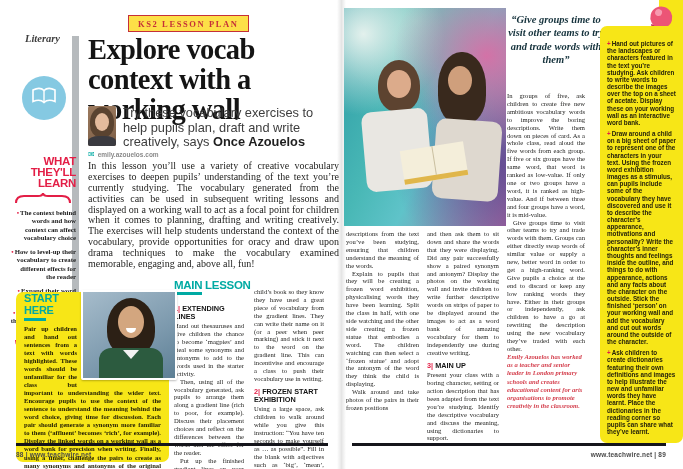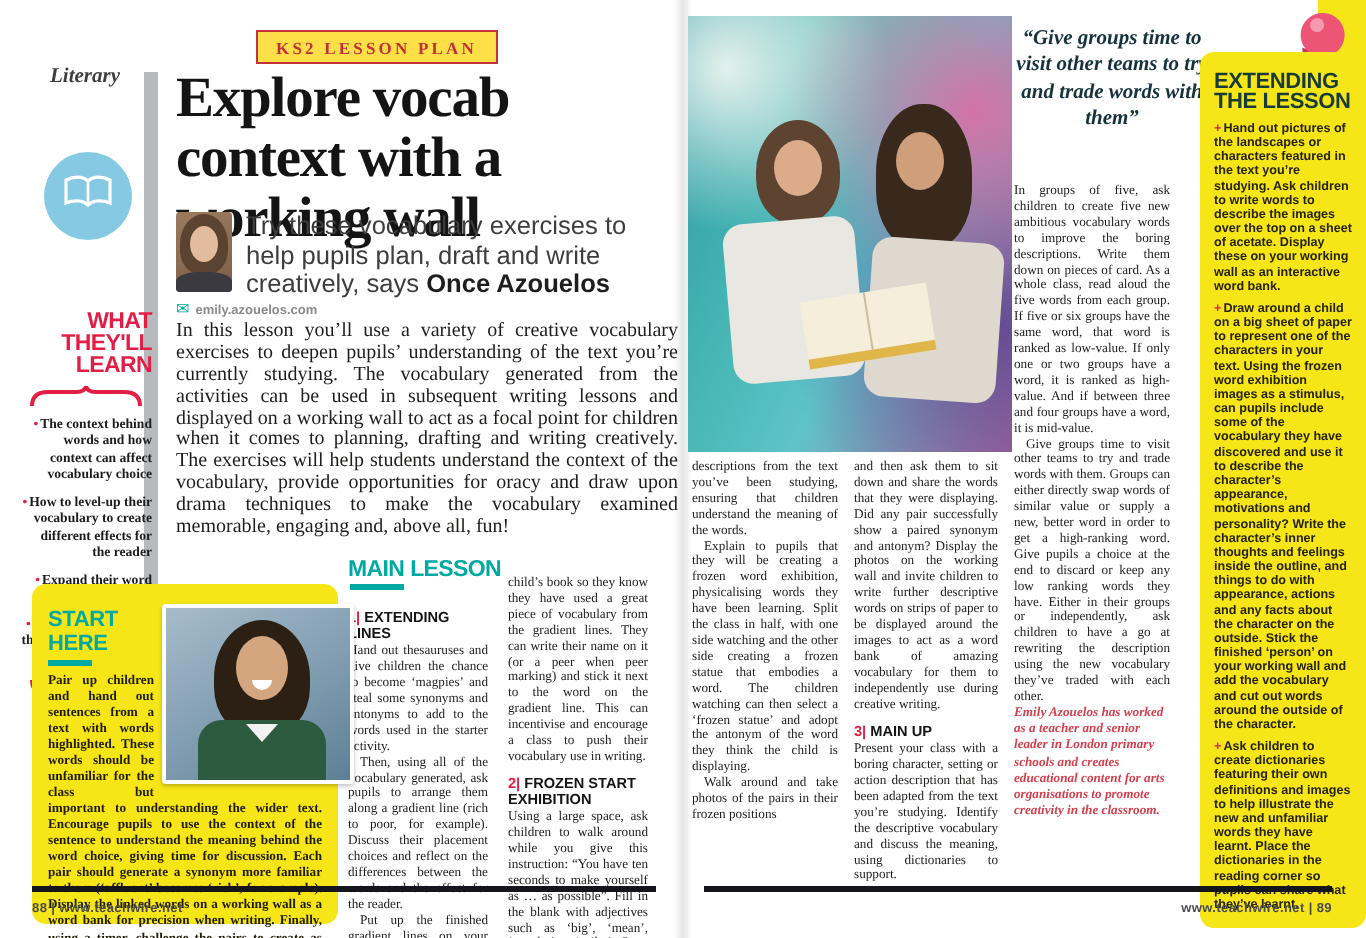--- a/index.html
+++ b/index.html
@@ -51,21 +51,21 @@
   .bodycol { position:absolute; font:6.6px "Liberation Serif", serif; line-height:1.2; color:#1d1d1b; text-align:justify; }
   .bodycol p { margin:0; }
   .bodycol p.ind { text-indent:6px; }
   .sec-head { font:bold 7.3px "Liberation Sans", sans-serif; color:#141414; line-height:1.05; margin:5px 0 2px; text-align:left; }
   .sec-head .num { color:#e31e46; }
   .col1 { left:174px; top:300px; width:70px; }
   .col2 { left:254px; top:288px; width:70px; }
 
   
   .start-box { position:absolute; left:16px; top:292px; width:153px; height:170px; background:#f7e617;
-               border-radius:7px; padding:12px 8px; }
+               border-radius:7px; padding:0 8px; }
   .girl-float { float:right; width:96px; height:90px; margin:-2px -16px 3px 4px; }
   .girl-photo { width:100%; height:100%; border:2px solid #fff; border-radius:2px; position:relative; overflow:hidden;
                 background:linear-gradient(150deg,#a6bccb,#7c99ad 60%,#5d7f95); box-shadow:0 1px 2px rgba(0,0,0,.25); }
   .gp-hair { position:absolute; left:24px; top:6px; width:48px; height:58px; border-radius:50% 50% 42% 42%; background:#2c2015; }
   .gp-face { position:absolute; left:35px; top:14px; width:26px; height:32px; border-radius:50%; background:#d3a67f; }
   .gp-smile { position:absolute; left:43px; top:36px; width:10px; height:5px; border-radius:0 0 8px 8px; background:#fff; }
   .gp-body { position:absolute; left:16px; top:56px; width:64px; height:36px; border-radius:12px 12px 0 0; background:#2c5b3f; }
   .gp-collar { position:absolute; left:40px; top:58px; width:16px; height:9px; background:#f2f2f2;
                clip-path:polygon(0 0,100% 0,50% 100%); }
   .start-title { color:#00aaa3; font:bold 11px "Liberation Sans", sans-serif; letter-spacing:-.2px; }
@@ -230,21 +230,20 @@
     <div class="corner-tab"></div>
     <svg class="pin" width="42" height="50" viewBox="0 0 42 50">
       <line x1="21" y1="28" x2="18" y2="48" stroke="#8d8d8d" stroke-width="2.5"></line>
       <path d="M13 22 L29 22 L26 30 L16 30 Z" fill="#c2385c"></path>
       <circle cx="21" cy="13" r="11" fill="#ec5576"></circle>
       <circle cx="17" cy="9" r="3.5" fill="#f79ab0"></circle>
     </svg>
 
     <div class="sidebar">
       <div class="ext-box">
-        <div class="ext-title">EXTENDING THE LESSON</div>
         <div class="sb-item"><span class="plus">+</span><span>Hand out pictures of the landscapes or characters featured in the text you’re studying. Ask children to write words to describe the images over the top on a sheet of acetate. Display these on your working wall as an interactive word bank.</span></div>
         <div class="sb-item"><span class="plus">+</span><span>Draw around a child on a big sheet of paper to represent one of the characters in your text. Using the frozen word exhibition images as a stimulus, can pupils include some of the vocabulary they have discovered and use it to describe the character’s appearance, motivations and personality? Write the character’s inner thoughts and feelings inside the outline, and things to do with appearance, actions and any facts about the character on the outside. Stick the finished ‘person’ on your working wall and add the vocabulary and cut out words around the outside of the character.</span></div>
         <div class="sb-item"><span class="plus">+</span><span>Ask children to create dictionaries featuring their own definitions and images to help illustrate the new and unfamiliar words they have learnt. Place the dictionaries in the reading corner so pupils can share what they’ve learnt.</span></div>
       </div>
 
     </div>
 
     <div class="rule" style="left:352px; top:443px; width:314px;"></div>
     <div class="folio" style="left:352px; width:314px; text-align:right;">www.teachwire.net | 89</div>
   </div>

